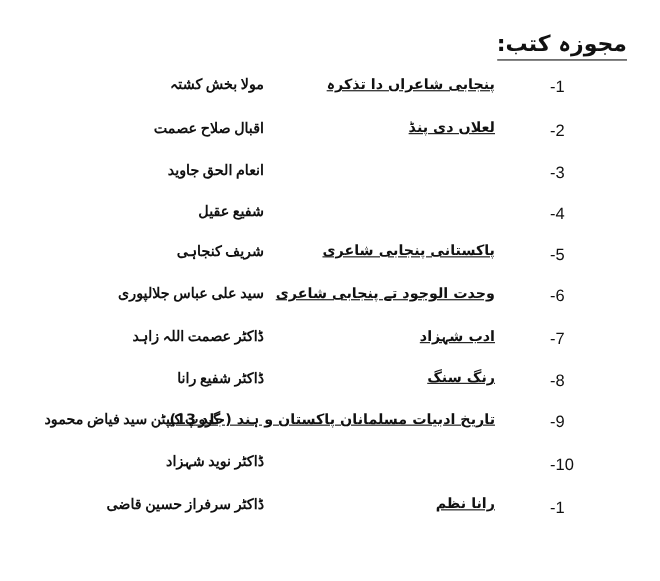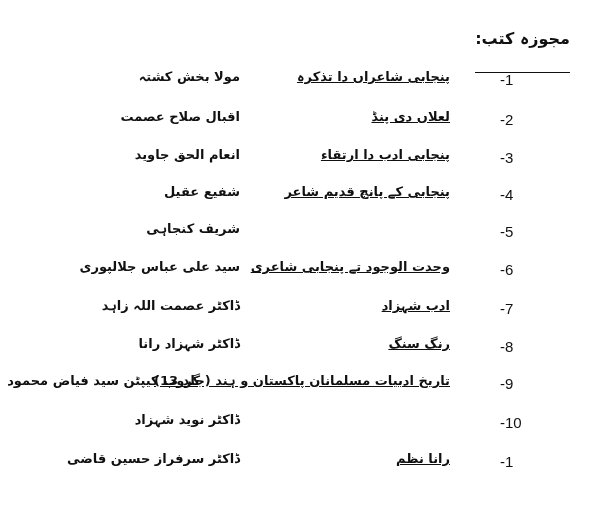--- a/index.html
+++ b/index.html
@@ -1,27 +1,27 @@
 <!DOCTYPE html>
 <html><head>
 <meta charset="utf-8">
 <style>
   html, body { margin: 0; padding: 0; background: #ffffff; }
   body { width: 600px; height: 528px; position: relative; overflow: hidden;
          font-family: "DejaVu Sans", sans-serif; color: #111111; }
-  .heading { position: absolute; right: 30px; top: 24px; font-size: 16px; font-weight: bold;
-             direction: rtl; border-bottom: 1.5px solid #111; padding-bottom: 18px; line-height: 30px; }
+  .heading { position: absolute; right: 30px; top: 24px; font-size: 20px; font-weight: bold;
+             direction: rtl; border-bottom: 1.5px solid #111; padding-bottom: 0; line-height: 30px; }
   .row { position: absolute; left: 0; width: 600px; height: 30px; }
   .num { position: absolute; right: 60px; width: 40px; text-align: left; direction: ltr;
          font-family: "Liberation Sans", sans-serif; font-size: 15px; top: 6px; }
   .title { position: absolute; right: 150px; direction: rtl; font-size: 13px; font-weight: bold;
            white-space: nowrap; top: 4px; text-decoration: underline; }
   .author { position: absolute; left: 90px; direction: rtl; font-size: 13px; font-weight: bold;
             white-space: nowrap; top: 4px; text-align: right; width: 0; }
-  .author span { position: absolute; right: 0; }
+  .author span { position: absolute; right: 0; font-family: Liberation Serif, serif; }
   .row9 .title { right: 150px; }
 </style>
 </head>
 <body>
 
 <div class="heading">مجوزہ کتب:</div>
 
 <div id="list">
     <div class="row" style="top: 65px;">
       <span class="num">-1</span>
@@ -32,34 +32,33 @@
     </div>
     <div class="row" style="top: 105px;">
       <span class="num">-2</span>
       <span class="title">لعلاں دی پنڈ</span>
       <span class="author" style="left: 240px;">
         <span>اقبال صلاح عصمت</span>
       </span>
     </div>
     <div class="row" style="top: 143px;">
       <span class="num">-3</span>
-      <span class="title">پنجابی ادب دا ارتقاء</span>
       <span class="author" style="left: 240px;">
         <span>انعام الحق جاوید</span>
       </span>
     </div>
     <div class="row" style="top: 180px;">
       <span class="num">-4</span>
-      <span class="title">پنجابی کے پانچ قدیم شاعر</span>
       <span class="author" style="left: 240px;">
         <span>شفیع عقیل</span>
       </span>
     </div>
     <div class="row" style="top: 217px;">
       <span class="num">-5</span>
+      <span class="title">پاکستانی پنجابی شاعری</span>
       <span class="author" style="left: 240px;">
         <span>شریف کنجاہی</span>
       </span>
     </div>
     <div class="row" style="top: 255px;">
       <span class="num">-6</span>
       <span class="title">وحدت الوجود تے پنجابی شاعری</span>
       <span class="author" style="left: 240px;">
         <span>سید علی عباس جلالپوری</span>
       </span>
@@ -68,21 +67,21 @@
       <span class="num">-7</span>
       <span class="title">ادب شہزاد</span>
       <span class="author" style="left: 240px;">
         <span>ڈاکٹر عصمت اللہ زاہد</span>
       </span>
     </div>
     <div class="row" style="top: 332px;">
       <span class="num">-8</span>
       <span class="title">رنگ سنگ</span>
       <span class="author" style="left: 240px;">
-        <span>ڈاکٹر شہزاد رانا</span>
+        <span>ڈاکٹر شفیع رانا</span>
       </span>
     </div>
     <div class="row row9" style="top: 369px;">
       <span class="num">-9</span>
       <span class="title">تاریخ ادبیات مسلمانان پاکستان و ہند (جلد 13)</span>
       <span class="author" style="left: 200px;">
         <span>گروپ کیپٹن سید فیاض محمود</span>
       </span>
     </div>
     <div class="row" style="top: 408px;">

